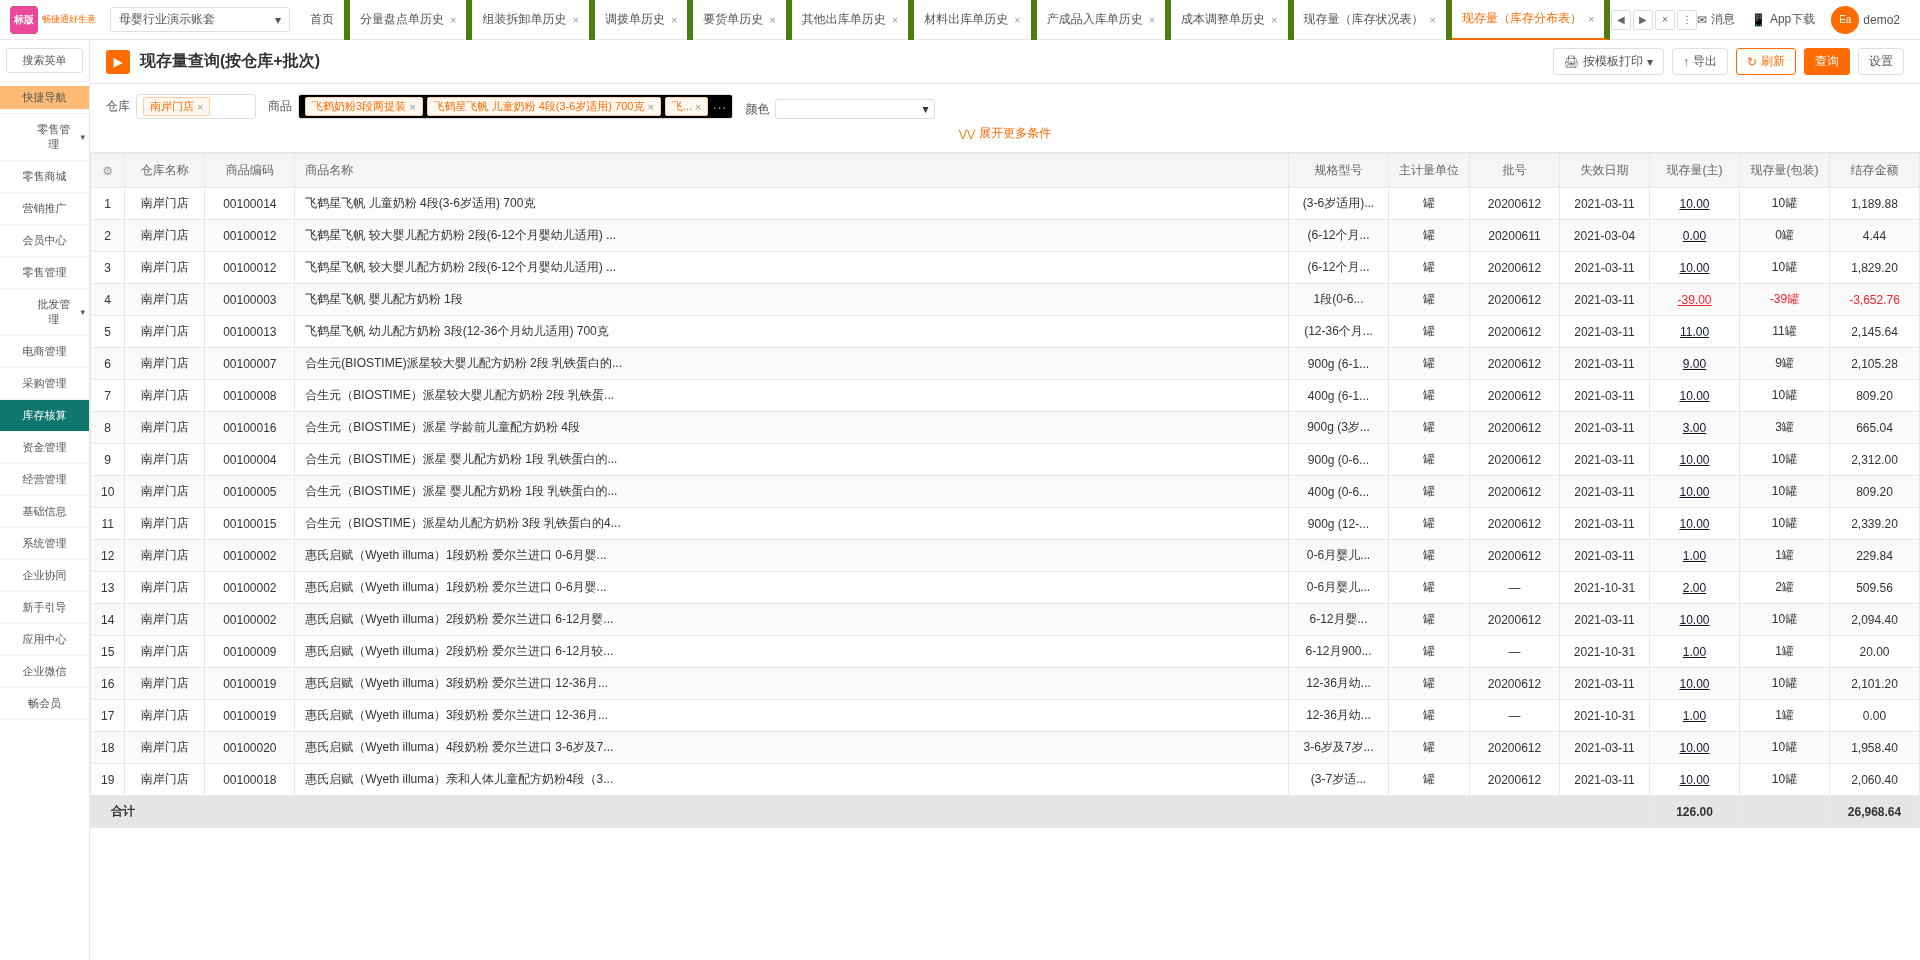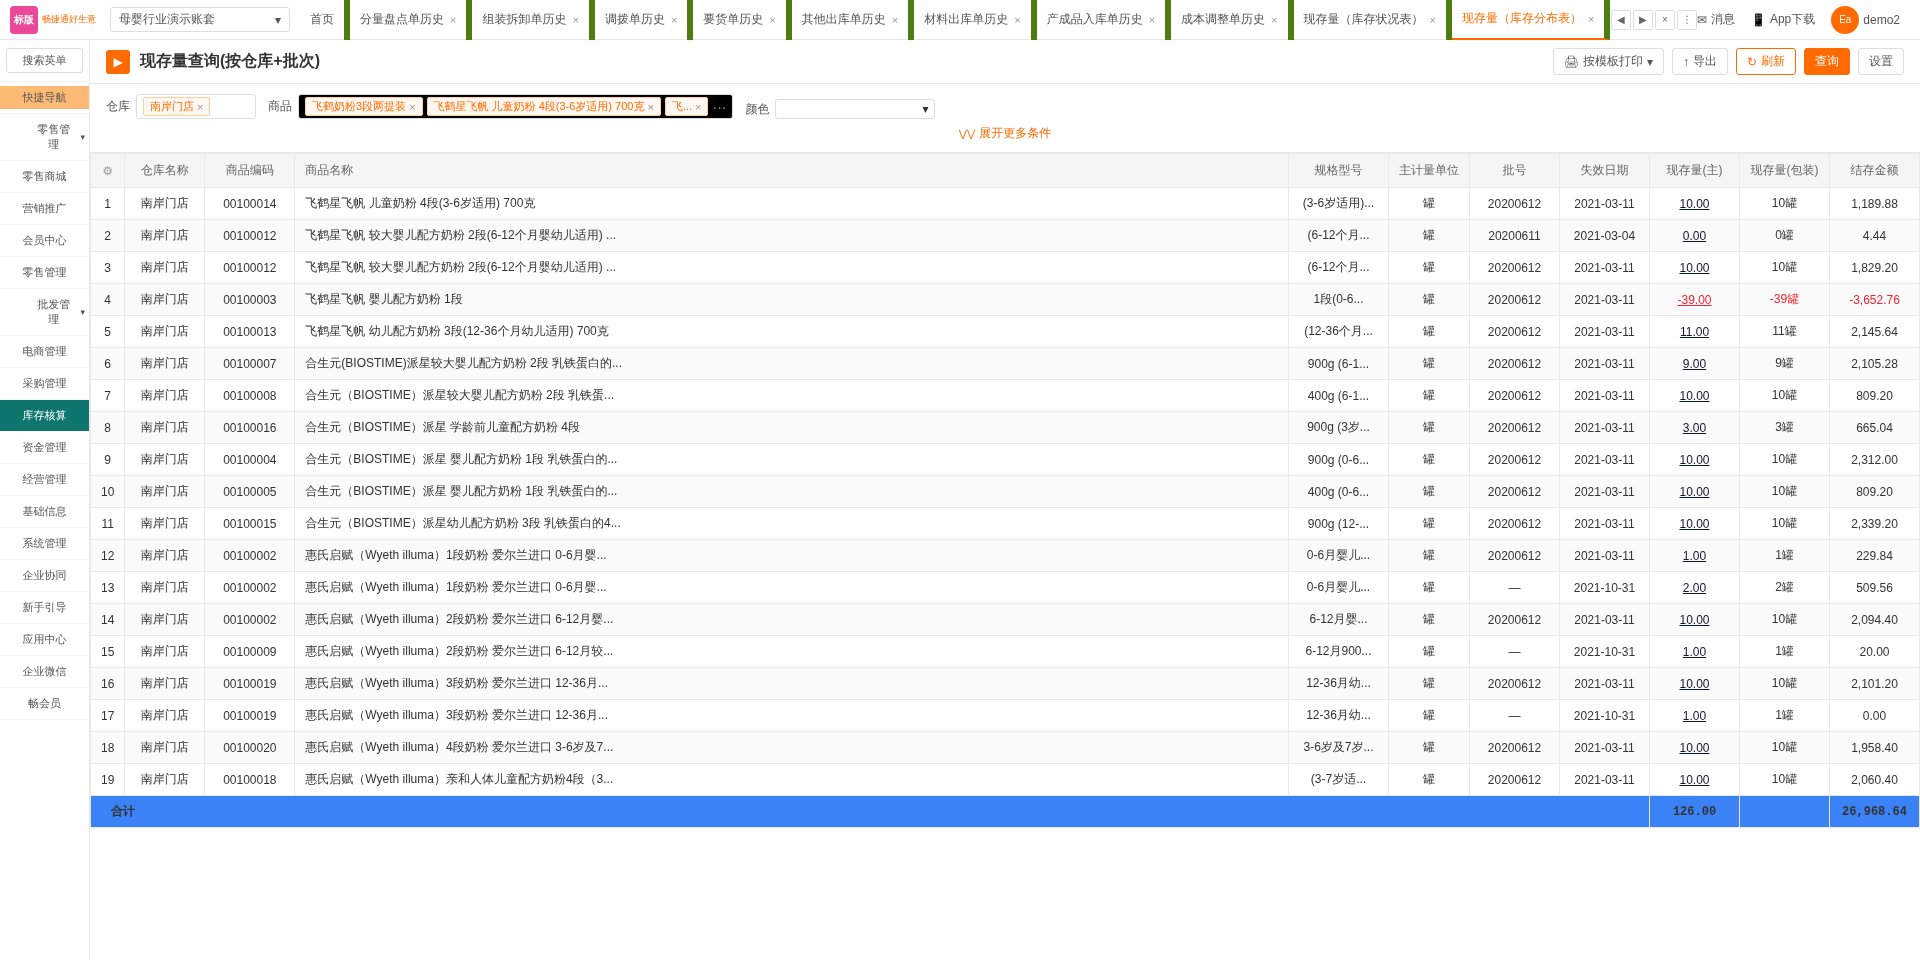--- a/index.html
+++ b/index.html
@@ -73,21 +73,21 @@
     .col-stock-main { width: 90px; }
     .col-stock-pkg { width: 90px; }
     .col-balance { width: 90px; }
     .text-underline { text-decoration: underline; color: #0f172a; cursor: pointer; }
     .text-red { color: #f5222d; }
     .text-left { text-align: left; }
     .settings-col { width: 30px; }
     .gear-icon { cursor: pointer; color: #999; }
 
     
-    .footer-row td { background: #3b82f6; font-weight: bold; font-family: Liberation Mono, monospace; }
+    .footer-row td { background: #e5e5e5; font-weight: bold; }
 
     
     ::-webkit-scrollbar { width: 6px; height: 6px; }
     ::-webkit-scrollbar-track { background: #f1f1f1; }
     ::-webkit-scrollbar-thumb { background: #ccc; border-radius: 3px; }
 
     
     .product-filter-tags { display: flex; align-items: center; gap: 4px; border: 1px solid #ddd; border-radius: 3px; padding: 2px 6px; min-width: 300px; background: #000000; }
   </style>
 </head>

